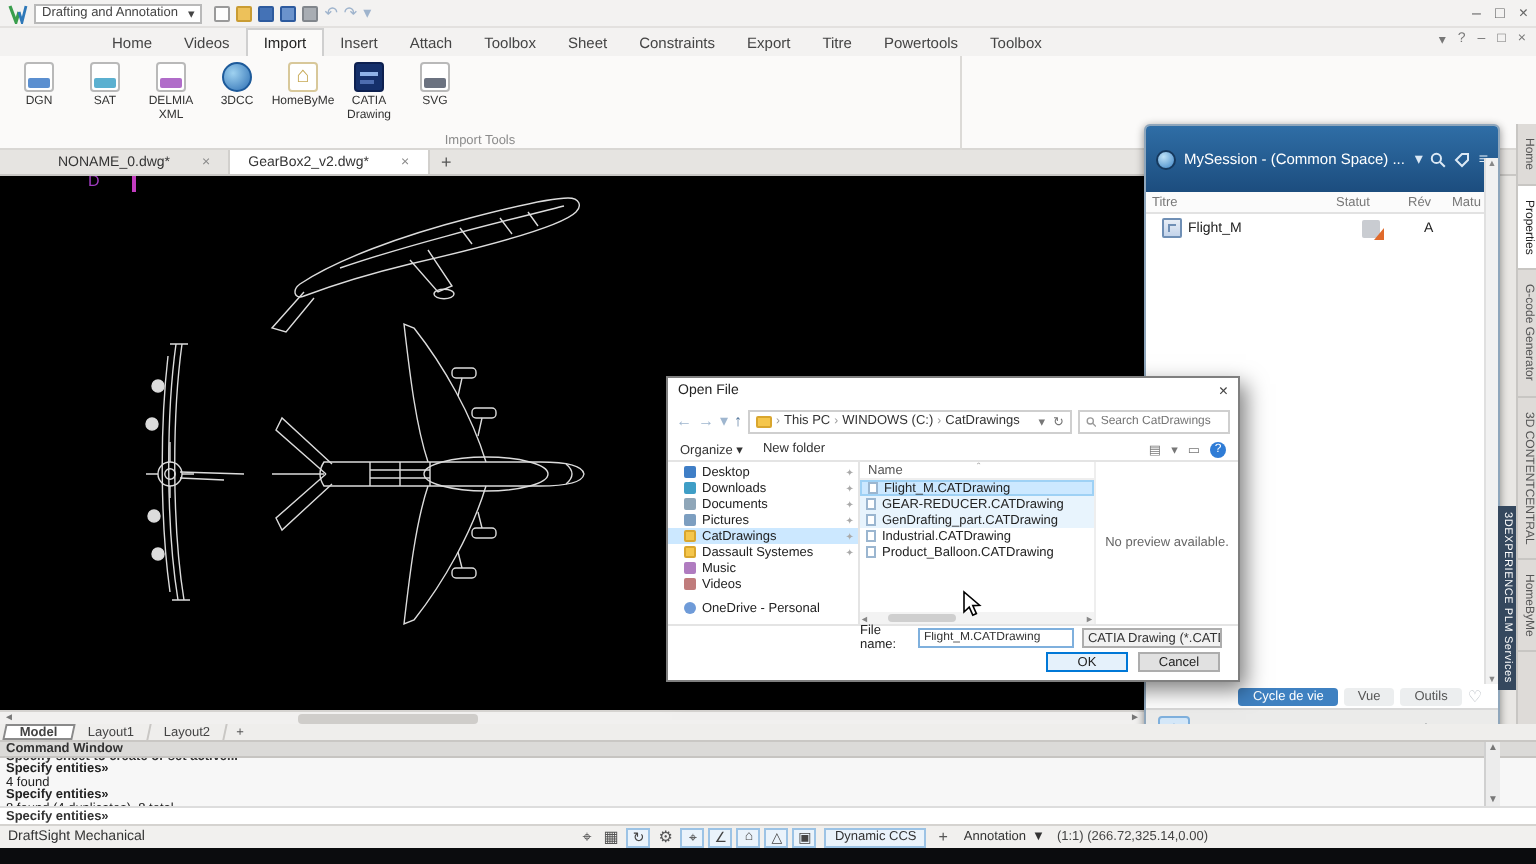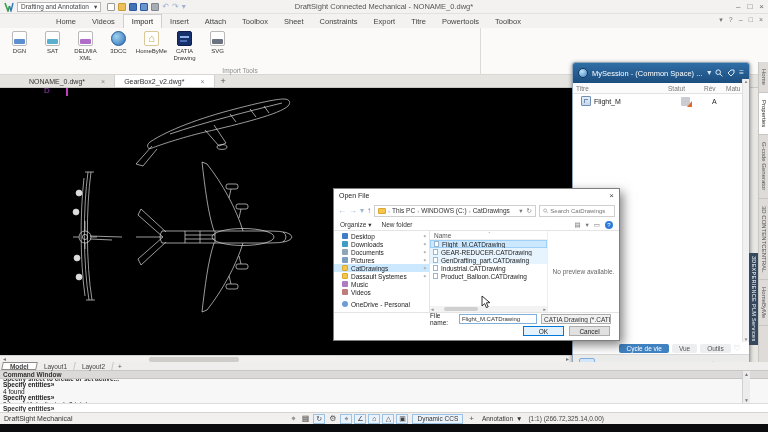--- a/index.html
+++ b/index.html
@@ -80,21 +80,21 @@
   .st-glyph{font-size:8px;color:#555;padding:0 2px;}
   .st-box{height:10px;min-width:12px;border:1px solid #9cc3e5;background:#eaf3fb;display:flex;align-items:center;justify-content:center;font-size:7px;color:#444;padding:0 1px;}
   .st-btn{height:10px;border:1px solid #9cc3e5;background:#eaf3fb;display:flex;align-items:center;font-size:6.5px;padding:0 4px;color:#333;margin:0 2px;}
   .st-anno{display:flex;align-items:center;gap:3px;font-size:6.5px;margin:0 4px;}
   .st-coords{font-size:6.5px;color:#444;margin-right:160px;}
 
   .bottomstrip{left:0;top:424px;width:768px;height:8px;background:#0b0c0e;}
 
   
   .panel{left:572px;top:62px;width:178px;height:315px;background:#fff;border:1px solid #8fa6bb;border-radius:3px 3px 0 0;box-shadow:0 1px 4px rgba(0,0,0,.45);}
-  .panel-header{height:20px;background:linear-gradient(#2f6ea6,#1c4d7e);border-radius:2px 2px 0 0;color:#fff;display:flex;align-items:center;gap:4px;padding:0 5px;font-size:7.5px;}
+  .panel-header{height:33px;background:linear-gradient(#2f6ea6,#1c4d7e);border-radius:2px 2px 0 0;color:#fff;display:flex;align-items:center;gap:4px;padding:0 5px;font-size:7.5px;}
   .ph-globe{width:10px;height:10px;border-radius:50%;background:radial-gradient(circle at 35% 30%,#bfe2f7,#3d85c6);border:1px solid #16395e;flex:0 0 auto;}
   .ph-title{white-space:nowrap;overflow:hidden;flex:1;}
   .ph-ic{color:#dce9f5;font-size:8px;line-height:10px;}
   .panel-cols{display:flex;height:11px;align-items:center;background:#fbfbfb;border-bottom:1px solid #e2e2e2;font-size:6.5px;color:#777;}
   .pc{padding:0 3px;white-space:nowrap;overflow:hidden;}
   .pc1{width:92px;} .pc2{width:36px;} .pc3{width:22px;} .pc4{width:18px;} .pc5{flex:1;}
   .panel-row{display:flex;height:14px;align-items:center;font-size:7px;color:#222;}
   .prow-icon{width:10px;height:10px;margin:0 3px 0 8px;background:linear-gradient(#e8eef6,#c4d4ea);border:1px solid #6f8fb5;border-radius:1px;position:relative;}
   .prow-icon::after{content:"";position:absolute;inset:2px;border-top:1px solid #6f8fb5;border-left:1px solid #6f8fb5;}
   .co-icon{width:9px;height:9px;position:relative;margin-left:14px;background:#c9ccd1;border-radius:1px;}
@@ -174,21 +174,20 @@
   <div class="qat">
     <span class="qi new"></span>
     <span class="qi open"></span>
     <span class="qi save"></span>
     <span class="qi saveall"></span>
     <span class="qi print"></span>
     <span class="qt">↶</span>
     <span class="qt">↷</span>
     <span class="qt">▾</span>
   </div>
-  <span class="tb-title">DraftSight Connected Mechanical - NONAME_0.dwg*</span>
   <div class="win-controls">
     <span>–</span>
     <span>□</span>
     <span>×</span>
   </div>
 </div>
 
 <div class="abs ribbon-tabs">
   <span class="rtab">Home</span>
   <span class="rtab">Videos</span>

